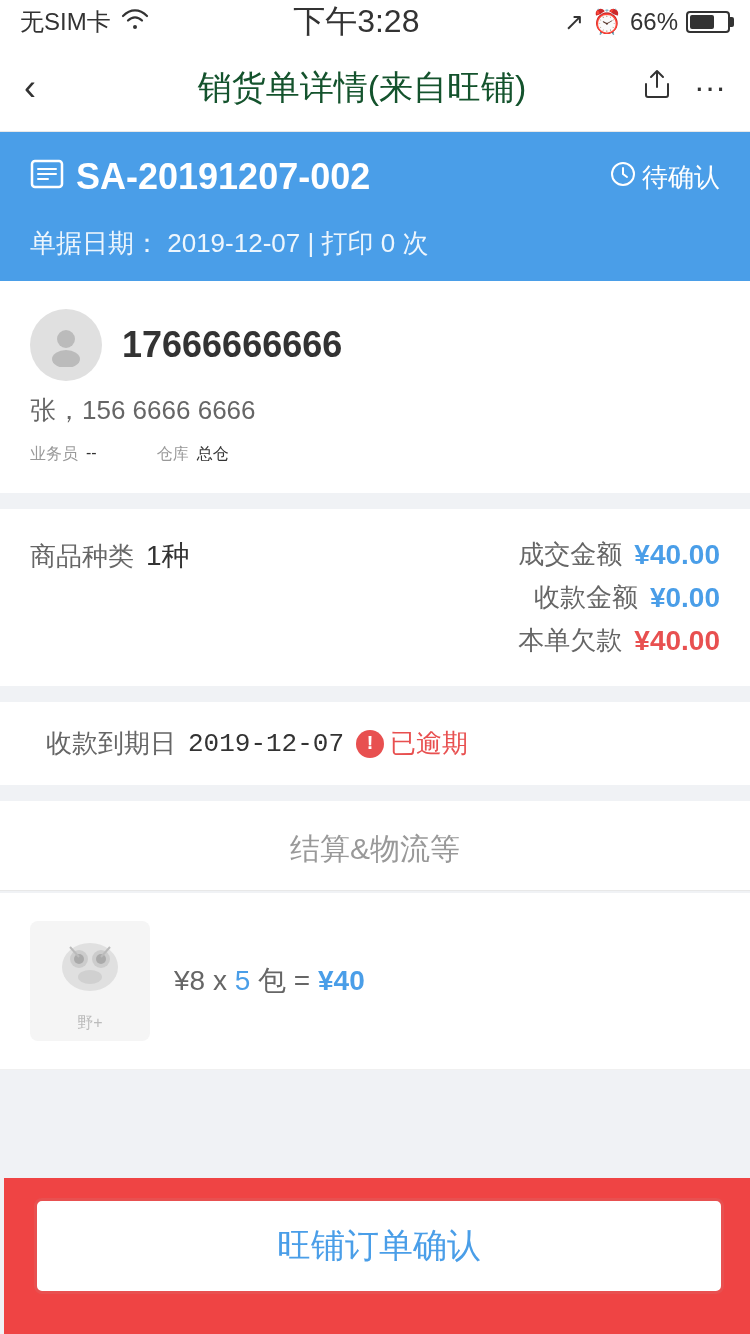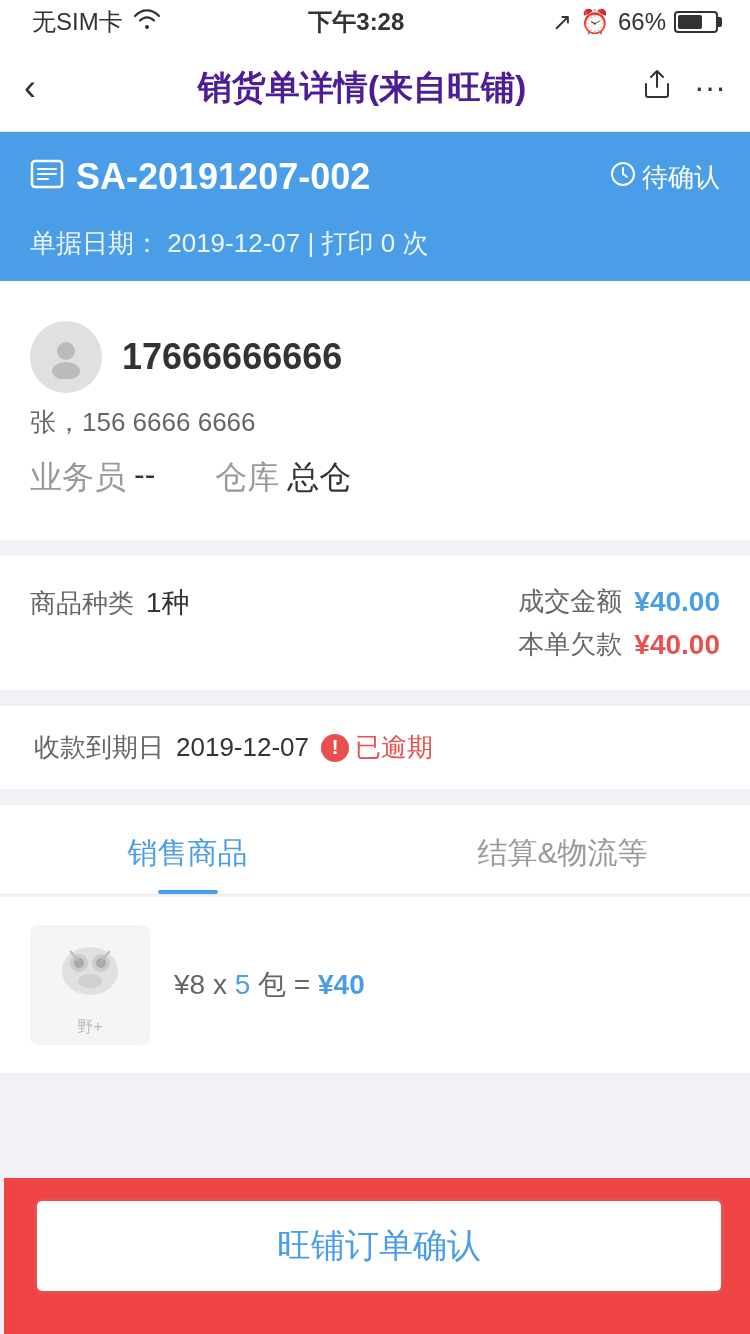--- a/index.html
+++ b/index.html
@@ -14,26 +14,26 @@
     }
 
     
     .status-bar {
       width: 750px;
       height: 44px;
       background: #fff;
       display: flex;
       align-items: center;
       justify-content: space-between;
-      padding: 0 32px;
+      padding: 0 20px;
       font-size: 24px;
       font-weight: 500;
     }
     .status-left { display: flex; align-items: center; gap: 10px; }
-    .status-center { font-size: 24px; font-weight: 700; }
+    .status-center { font-size: 32px; font-weight: 400; }
     .status-right { display: flex; align-items: center; gap: 8px; font-size: 24px; }
     .battery-icon {
       width: 44px; height: 22px;
       border: 2px solid #333;
       border-radius: 4px;
       position: relative;
       display: inline-flex;
       align-items: center;
       padding: 2px;
     }
@@ -67,22 +67,22 @@
       border-bottom: 1px solid #e8e8e8;
     }
     .nav-back {
       font-size: 36px;
       color: #333;
       cursor: pointer;
       width: 60px;
     }
     .nav-title {
       font-size: 34px;
-      font-weight: 700;
-      color: #4c1d95;
+      font-weight: 400;
+      color: #14532d;
     }
     .nav-actions {
       display: flex;
       align-items: center;
       gap: 20px;
     }
     .nav-action-icon {
       font-size: 32px;
       color: #333;
       cursor: pointer;
@@ -116,21 +116,21 @@
       gap: 6px;
     }
     .order-date {
       color: rgba(255,255,255,0.9);
       font-size: 26px;
     }
 
     
     .customer-card {
       background: #fff;
-      padding: 40px 30px;
+      padding: 28px 30px;
       margin-bottom: 16px;
     }
     .customer-top {
       display: flex;
       align-items: center;
       gap: 20px;
       margin-bottom: 12px;
     }
     .avatar {
       width: 72px;
@@ -150,21 +150,21 @@
       color: #333;
     }
     .customer-name {
       color: #666;
       font-size: 26px;
       margin-bottom: 16px;
     }
     .customer-meta {
       display: flex;
       gap: 60px;
-      font-size: 32px;
+      font-size: 16px;
       color: #666;
     }
     .meta-item { display: flex; gap: 8px; }
     .meta-label { color: #999; }
     .meta-value { color: #333; }
 
     
     .summary-card {
       background: #fff;
       padding: 28px 30px;
@@ -198,27 +198,28 @@
       gap: 12px;
     }
     .amount-label { font-size: 26px; color: #666; }
     .amount-value { font-size: 28px; font-weight: 700; }
     .amount-blue { color: #4A9EE8; }
     .amount-red { color: #E85050; }
 
     
     .due-card {
       background: #fff;
-      padding: 24px 34px;
+      padding: 24px 46px;
       margin-bottom: 16px;
       display: flex;
       align-items: center;
       gap: 12px;
       font-size: 26px;
       color: #666;
+      font-family: Liberation Mono, monospace;
     }
     .due-label { color: #666; }
     .due-date { color: #333; }
     .overdue-badge {
       display: flex;
       align-items: center;
       gap: 6px;
       color: #E85050;
       font-size: 26px;
     }
@@ -444,39 +445,40 @@
       <span class="goods-type-label">商品种类</span>
       <span class="goods-type-value">1种</span>
     </div>
   </div>
   <div class="summary-right">
     <div class="amount-row">
       <span class="amount-label">成交金额</span>
       <span class="amount-value amount-blue">¥40.00</span>
     </div>
     <div class="amount-row">
+      <span class="amount-label">收款金额</span>
+      <span class="amount-value amount-blue">¥0.00</span>
+    </div>
+    <div class="amount-row">
       <span class="amount-label">本单欠款</span>
       <span class="amount-value amount-red">¥40.00</span>
     </div>
   </div>
 </div>
 
 <div class="due-card">
   <span class="due-label">收款到期日</span>
   <span class="due-date">2019-12-07</span>
   <div class="overdue-badge">
     <div class="overdue-icon">!</div>
     <span>已逾期</span>
   </div>
 </div>
 
 <div class="tabs-container">
-  <div class="tab active">
-    <span>销售商品</span>
-  </div>
   <div class="tab">
     <span>结算&amp;物流等</span>
   </div>
 </div>
 
 <div class="product-list">
   <div class="product-item">
     <div class="product-thumb">
       <div class="product-thumb-logo">
         <svg width="80" height="70" viewBox="0 0 80 70" fill="none">

